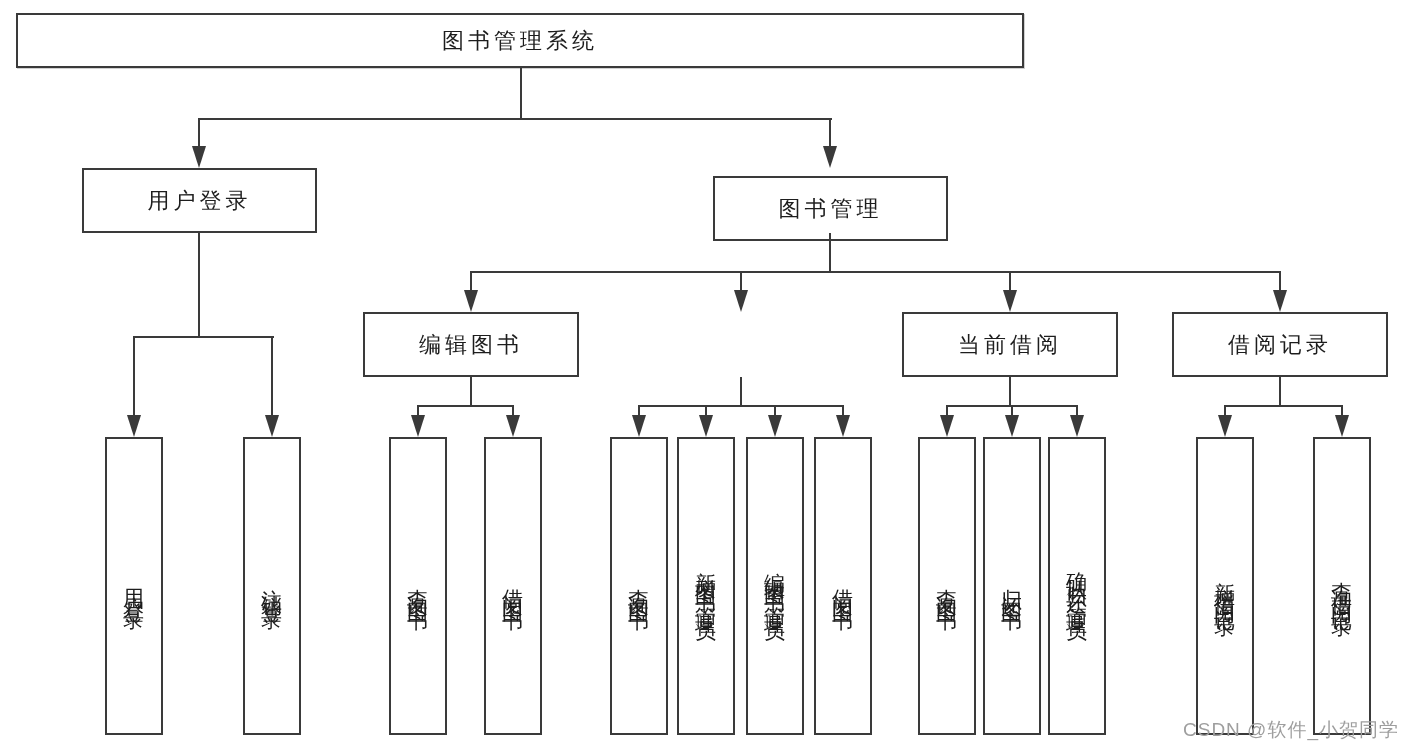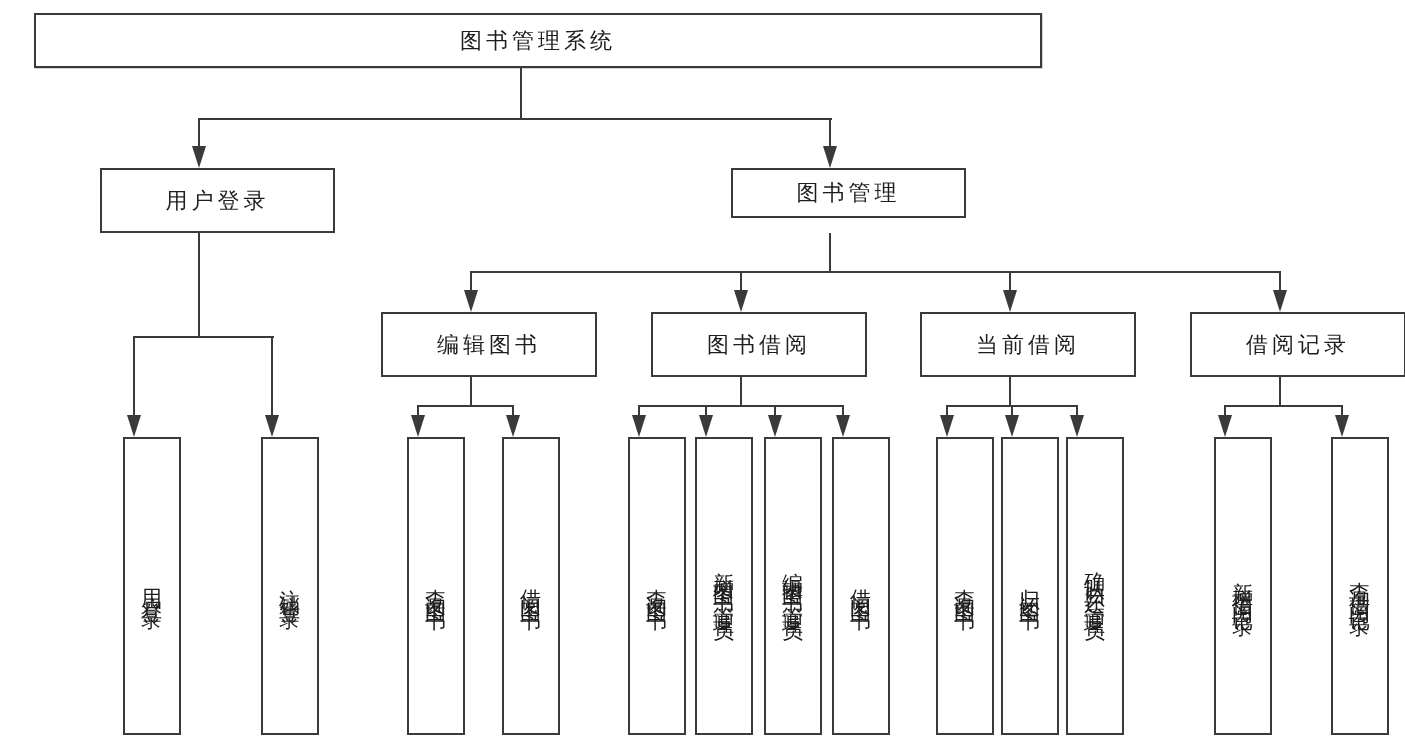--- a/index.html
+++ b/index.html
@@ -13,21 +13,20 @@
   }
   .box {
     position: absolute;
     box-sizing: border-box;
     border: 2px solid #3a3a3a;
     background: #ffffff;
     display: flex;
     align-items: center;
     justify-content: center;
     color: #1d1d1d;
-    margin-left: 18px;
   }
   .box.h-label { font-size: 22px; letter-spacing: 4px; white-space: nowrap; }
   .root-box { box-shadow: 1px 1px 0 rgba(120,120,120,.35); }
   .leaf span {
     writing-mode: vertical-rl;
     text-orientation: mixed;
     font-size: 21px;
     letter-spacing: 7px;
     line-height: 1;
     color: #1d1d1d;
@@ -60,42 +59,41 @@
   <div class="box h-label root-box" style="left:16px; top:13px; width:1008px; height:55px;">图书管理系统</div>
 
   <div class="vline" style="left:520px; top:68px; height:52px;"></div>
   <div class="hline" style="left:198px; top:118px; width:634px;"></div>
   <div class="vline" style="left:198px; top:118px; height:30px;"></div>
   <div class="arrow" style="left:192px; top:146px;"></div>
   <div class="vline" style="left:829px; top:118px; height:30px;"></div>
   <div class="arrow" style="left:823px; top:146px;"></div>
 
   <div class="box h-label" style="left:82px; top:168px; width:235px; height:65px;">用户登录</div>
-  <div class="box h-label" style="left:713px; top:168px; width:235px; height:50px;">图书管理</div>
+  <div class="box h-label" style="left:713px; top:176px; width:235px; height:65px;">图书管理</div>
 
   <div class="vline" style="left:198px; top:233px; height:105px;"></div>
   <div class="hline" style="left:133px; top:336px; width:141px;"></div>
   <div class="vline" style="left:133px; top:336px; height:81px;"></div>
   <div class="arrow" style="left:127px; top:415px;"></div>
   <div class="vline" style="left:271px; top:336px; height:81px;"></div>
   <div class="arrow" style="left:265px; top:415px;"></div>
 
   <div class="vline" style="left:829px; top:233px; height:40px;"></div>
   <div class="hline" style="left:470px; top:271px; width:811px;"></div>
   <div class="vline" style="left:470px; top:271px; height:21px;"></div>
   <div class="arrow" style="left:464px; top:290px;"></div>
   <div class="vline" style="left:740px; top:271px; height:21px;"></div>
   <div class="arrow" style="left:734px; top:290px;"></div>
   <div class="vline" style="left:1009px; top:271px; height:21px;"></div>
   <div class="arrow" style="left:1003px; top:290px;"></div>
   <div class="vline" style="left:1279px; top:271px; height:21px;"></div>
   <div class="arrow" style="left:1273px; top:290px;"></div>
 
   <div class="box h-label" style="left:363px; top:312px; width:216px; height:65px;">编辑图书</div>
-  <div class="box h-label" style="left:633px; top:312px; width:216px; height:65px;">图书借阅</div>
   <div class="box h-label" style="left:1172px; top:312px; width:216px; height:65px;">借阅记录</div>
   <div class="box h-label" style="left:902px; top:312px; width:216px; height:65px;">当前借阅</div>
 
   <div class="vline" style="left:470px; top:377px; height:30px;"></div>
   <div class="hline" style="left:417px; top:405px; width:97px;"></div>
   <div class="vline" style="left:417px; top:405px; height:12px;"></div>
   <div class="arrow" style="left:411px; top:415px;"></div>
   <div class="vline" style="left:512px; top:405px; height:12px;"></div>
   <div class="arrow" style="left:506px; top:415px;"></div>
 
@@ -163,14 +161,15 @@
     <span>确认归还（管理员）</span>
   </div>
 
   <div class="box leaf" style="left:1196px; top:437px; width:58px; height:298px;">
     <span>新增借阅记录</span>
   </div>
   <div class="box leaf" style="left:1313px; top:437px; width:58px; height:298px;">
     <span>查询借阅记录</span>
   </div>
 
+  <div class="watermark">CSDN @软件_小贺同学</div>
 
 </div>
 
 </body></html>

